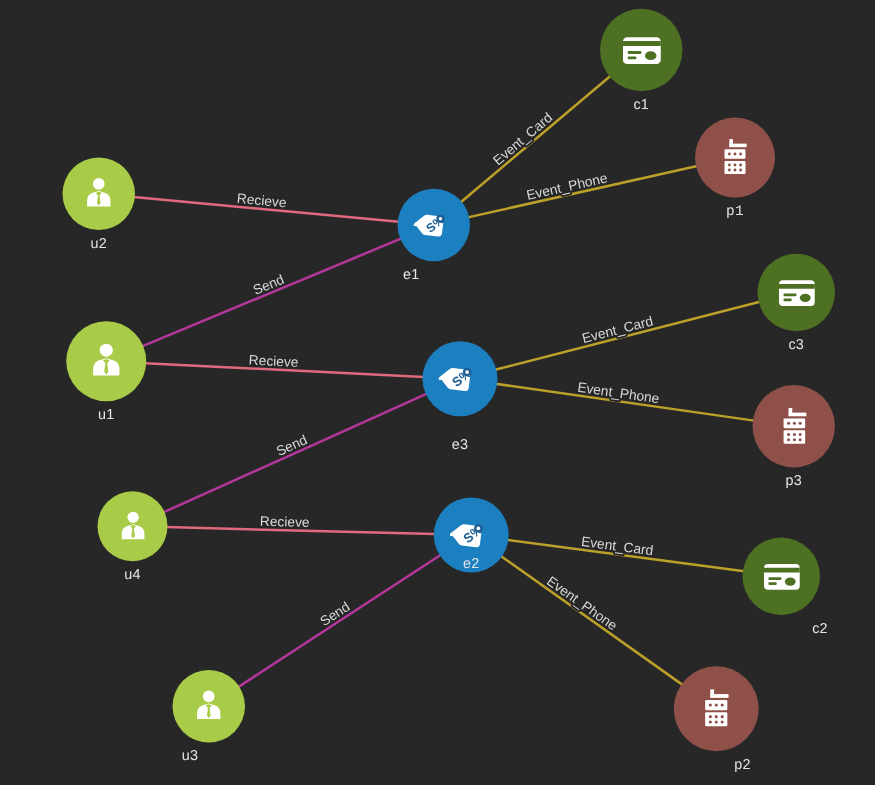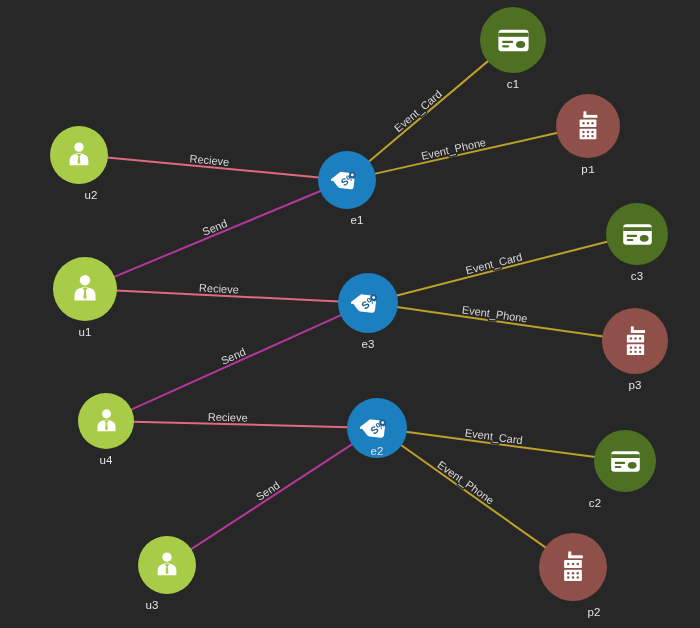--- a/index.html
+++ b/index.html
@@ -91,21 +91,21 @@
   </svg>
   <div id="nodes-layer">
       <div class="node" style="left: 50px; top: 126px; width: 58px; height: 58px; background: rgb(168, 204, 71);">
         <svg class="node-icon" width="32" height="32" viewBox="0 0 24 24" xmlns="http://www.w3.org/2000/svg">
       <circle cx="12" cy="6.1" r="3.5" fill="#ffffff"></circle>
       <path d="M12 10.4 L8.0 11.6 C6.0 12.3 5.0 14.1 5.0 16.2 L5.0 19.6 L19.0 19.6 L19.0 16.2
                C19.0 14.1 18.0 12.3 16.0 11.6 Z" fill="#ffffff"></path>
       <path d="M12 10.8 L10.2 11.4 L11.5 13.0 L10.9 17.6 L12 19.0 L13.1 17.6 L12.5 13.0 L13.8 11.4 Z" fill="#a8cc47"></path>
     </svg>
       </div>
-      <div class="node-label" style="left: 91px; top: 189px;">u2</div>
+      <div class="node-label" style="left: 79px; top: 189px;">u2</div>
       <div class="node" style="left: 53px; top: 257px; width: 64px; height: 64px; background: rgb(168, 204, 71);">
         <svg class="node-icon" width="36" height="36" viewBox="0 0 24 24" xmlns="http://www.w3.org/2000/svg">
       <circle cx="12" cy="6.1" r="3.5" fill="#ffffff"></circle>
       <path d="M12 10.4 L8.0 11.6 C6.0 12.3 5.0 14.1 5.0 16.2 L5.0 19.6 L19.0 19.6 L19.0 16.2
                C19.0 14.1 18.0 12.3 16.0 11.6 Z" fill="#ffffff"></path>
       <path d="M12 10.8 L10.2 11.4 L11.5 13.0 L10.9 17.6 L12 19.0 L13.1 17.6 L12.5 13.0 L13.8 11.4 Z" fill="#a8cc47"></path>
     </svg>
       </div>
       <div class="node-label" style="left: 85px; top: 326px;">u1</div>
       <div class="node" style="left: 78px; top: 393px; width: 56px; height: 56px; background: rgb(168, 204, 71);">
@@ -133,36 +133,36 @@
                  C21.0 12.3 21.0 13.5 20.2 14.3 L14.6 19.9 C13.8 20.7 12.6 20.7 11.8 19.9
                  L6.2 14.3 C5.75 13.85 5.5 13.3 5.5 12.7 L5.5 7.3 Z" fill="#ffffff" transform="translate(-2.2 -1.2) scale(1.02)"></path>
       </g>
       <g transform="rotate(-38 12 12)" fill="#1b5f96">
         <text x="7.4" y="14.6" font-family="Liberation Sans, sans-serif" font-size="7.4" font-weight="bold">S%</text>
       </g>
       <circle cx="16.0" cy="8.2" r="2.45" fill="#1b5f96"></circle>
       <circle cx="16.0" cy="8.2" r="1.05" fill="#ffffff"></circle>
     </svg>
       </div>
-      <div class="node-label" style="left: 357px; top: 214px;">e1</div>
+      <div class="node-label" style="left: 329px; top: 214px;">e1</div>
       <div class="node" style="left: 338px; top: 273px; width: 60px; height: 60px; background: rgb(27, 127, 192);">
         <svg class="node-icon" width="34" height="34" viewBox="0 0 24 24" xmlns="http://www.w3.org/2000/svg">
       <g transform="rotate(-38 12 12)">
         <path d="M3.4 5.2 L13.0 5.2 C13.6 5.2 14.2 5.45 14.6 5.9 L20.2 11.5
                  C21.0 12.3 21.0 13.5 20.2 14.3 L14.6 19.9 C13.8 20.7 12.6 20.7 11.8 19.9
                  L6.2 14.3 C5.75 13.85 5.5 13.3 5.5 12.7 L5.5 7.3 Z" fill="#ffffff" transform="translate(-2.2 -1.2) scale(1.02)"></path>
       </g>
       <g transform="rotate(-38 12 12)" fill="#1b5f96">
         <text x="7.4" y="14.6" font-family="Liberation Sans, sans-serif" font-size="7.4" font-weight="bold">S%</text>
       </g>
       <circle cx="16.0" cy="8.2" r="2.45" fill="#1b5f96"></circle>
       <circle cx="16.0" cy="8.2" r="1.05" fill="#ffffff"></circle>
     </svg>
       </div>
-      <div class="node-label" style="left: 368px; top: 338px;">e3</div>
+      <div class="node-label" style="left: 368px; top: 350px;">e3</div>
       <div class="node" style="left: 347px; top: 398px; width: 60px; height: 60px; background: rgb(27, 127, 192);">
         <svg class="node-icon" width="34" height="34" viewBox="0 0 24 24" xmlns="http://www.w3.org/2000/svg">
       <g transform="rotate(-38 12 12)">
         <path d="M3.4 5.2 L13.0 5.2 C13.6 5.2 14.2 5.45 14.6 5.9 L20.2 11.5
                  C21.0 12.3 21.0 13.5 20.2 14.3 L14.6 19.9 C13.8 20.7 12.6 20.7 11.8 19.9
                  L6.2 14.3 C5.75 13.85 5.5 13.3 5.5 12.7 L5.5 7.3 Z" fill="#ffffff" transform="translate(-2.2 -1.2) scale(1.02)"></path>
       </g>
       <g transform="rotate(-38 12 12)" fill="#1b5f96">
         <text x="7.4" y="14.6" font-family="Liberation Sans, sans-serif" font-size="7.4" font-weight="bold">S%</text>
       </g>
@@ -193,21 +193,21 @@
       <div class="node-label" style="left: 637px; top: 270px;">c3</div>
       <div class="node" style="left: 594px; top: 430px; width: 62px; height: 62px; background: rgb(78, 112, 35);">
         <svg class="node-icon" width="35" height="35" viewBox="0 0 24 24" xmlns="http://www.w3.org/2000/svg">
       <rect x="2.2" y="5.0" width="19.6" height="14.0" rx="2.2" fill="#ffffff"></rect>
       <rect x="2.2" y="7.0" width="19.6" height="2.6" fill="#4e7023"></rect>
       <rect x="4.6" y="12.2" width="7.2" height="1.5" rx="0.7" fill="#4e7023"></rect>
       <rect x="4.6" y="15.0" width="4.6" height="1.5" rx="0.7" fill="#4e7023"></rect>
       <ellipse cx="16.6" cy="14.6" rx="3.0" ry="2.3" fill="#4e7023"></ellipse>
     </svg>
       </div>
-      <div class="node-label" style="left: 595px; top: 497px;">c2</div>
+      <div class="node-label" style="left: 656px; top: 497px;">c2</div>
       <div class="node" style="left: 556px; top: 94px; width: 64px; height: 64px; background: rgb(142, 80, 73);">
         <svg class="node-icon" width="36" height="36" viewBox="0 0 24 24" xmlns="http://www.w3.org/2000/svg">
       <rect x="9.0" y="2.2" width="1.9" height="4.0" fill="#ffffff"></rect>
       <rect x="9.0" y="4.6" width="9.2" height="1.9" fill="#ffffff"></rect>
       <rect x="6.4" y="7.6" width="11.2" height="5.1" rx="0.6" fill="#ffffff"></rect>
       <rect x="6.4" y="13.8" width="11.2" height="7.0" rx="0.6" fill="#ffffff"></rect>
       <g fill="#8e5049">
         <circle cx="9.0" cy="10.1" r="0.78"></circle>
             <circle cx="12.0" cy="10.1" r="0.78"></circle>
             <circle cx="15.0" cy="10.1" r="0.78"></circle>

